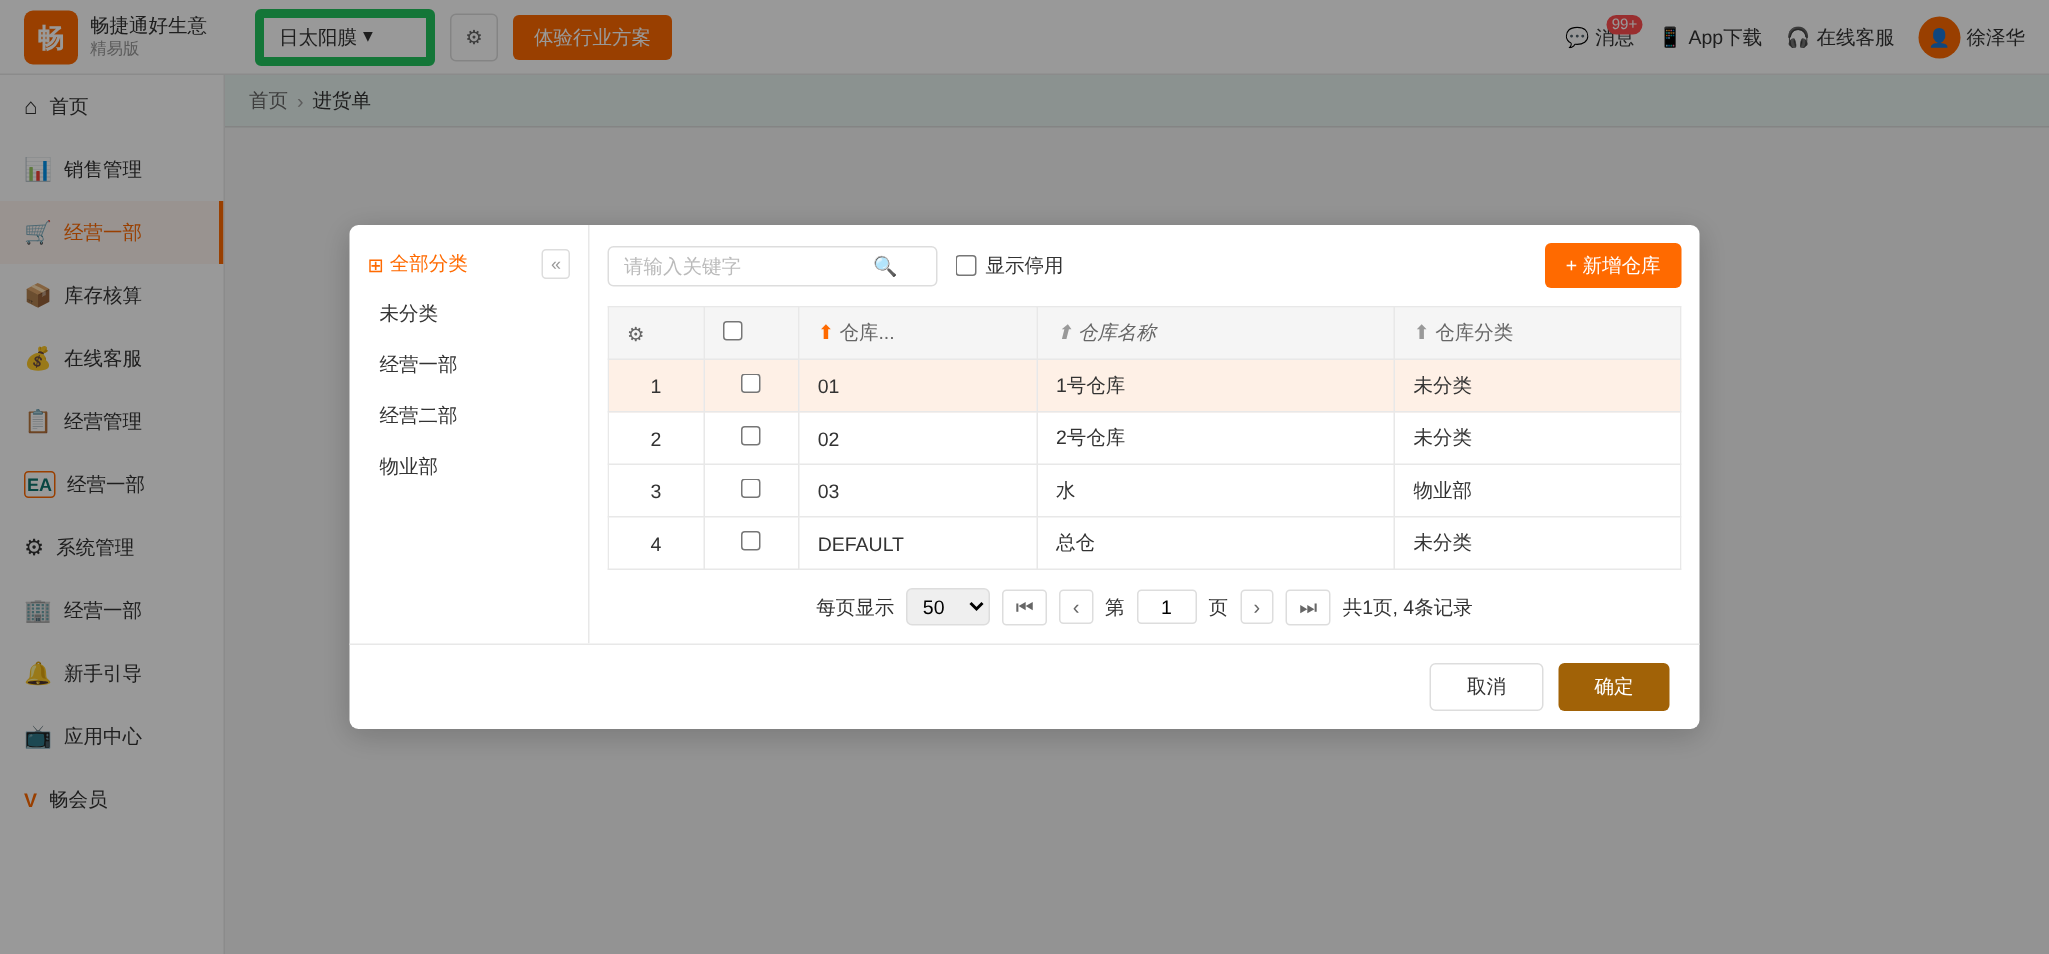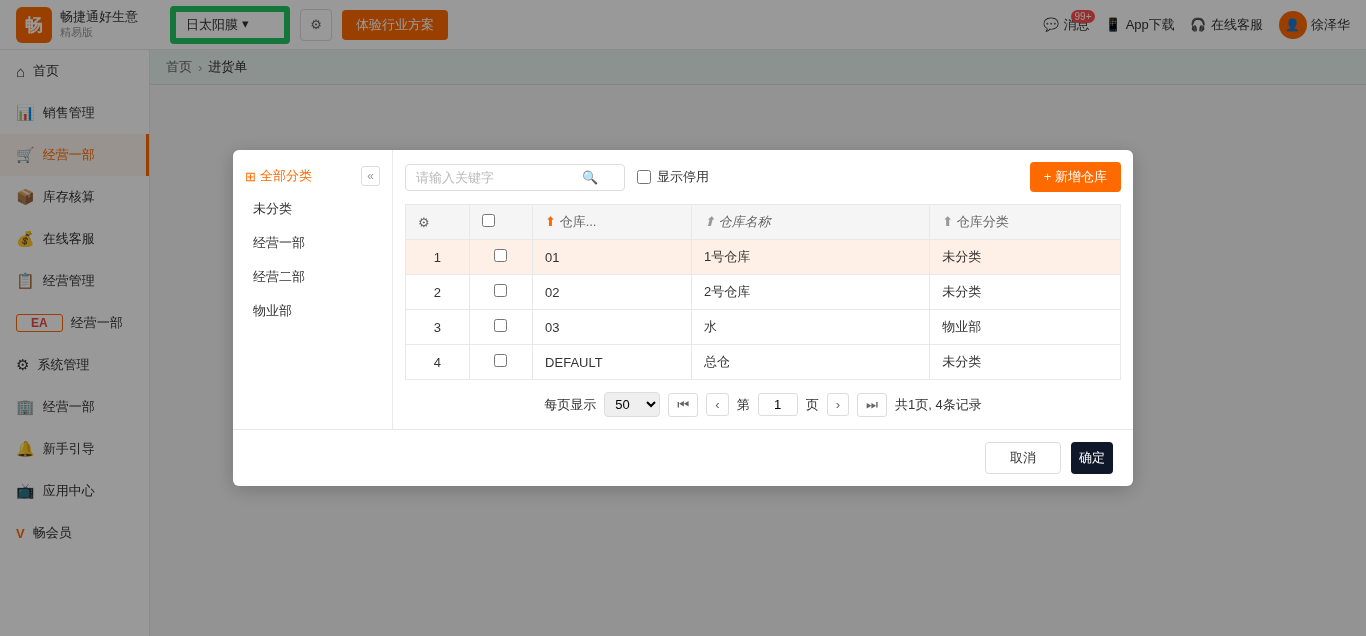--- a/index.html
+++ b/index.html
@@ -351,25 +351,25 @@
     .cancel-btn {
       border: 1px solid #ddd;
       background: white;
       border-radius: 4px;
       padding: 4px 24px;
       cursor: pointer;
       font-size: 13px;
       color: #333;
     }
     .confirm-btn {
-      background: #0f172a;
+      background: #a16207;
       color: white;
       border: none;
       border-radius: 4px;
-      padding: 7px 8px;
+      padding: 7px 24px;
       cursor: pointer;
       font-size: 13px;
     }
   </style>
 </head>
 <body>
 
 <div class="top-header">
   <div class="brand-logo">
     <div class="brand-icon">
@@ -434,21 +434,21 @@
     </div>
     <div class="sidebar-item">
       <span class="sidebar-icon">💰</span>
       <span>在线客服</span>
     </div>
     <div class="sidebar-item">
       <span class="sidebar-icon">📋</span>
       <span>经营管理</span>
     </div>
     <div class="sidebar-item">
-      <span class="sidebar-icon" style="font-size:12px;font-weight:bold;color:#ef4444;border:1px solid #ff6a00;border-radius:3px;padding:1px 14px;">EA</span>
+      <span class="sidebar-icon" style="font-size:12px;font-weight:bold;color:#0f766e;border:1px solid #ff6a00;border-radius:3px;padding:1px 1px;">EA</span>
       <span>经营一部</span>
     </div>
     <div class="sidebar-item">
       <span class="sidebar-icon">⚙</span>
       <span>系统管理</span>
     </div>
     <div class="sidebar-item">
       <span class="sidebar-icon">🏢</span>
       <span>经营一部</span>
     </div>

